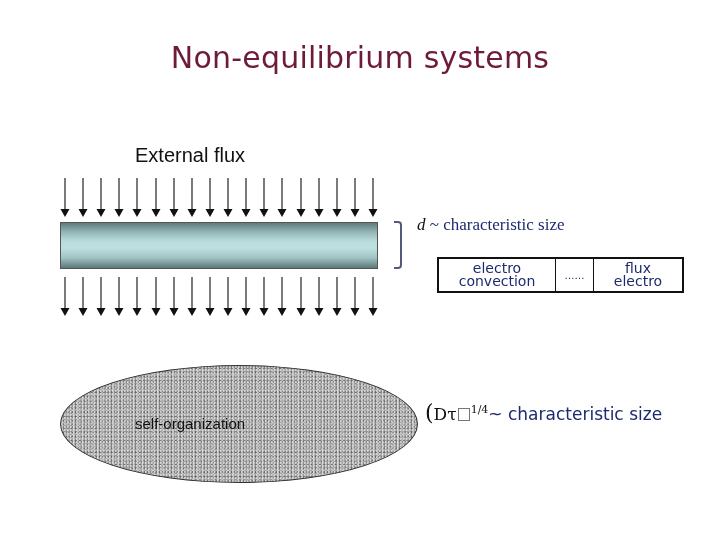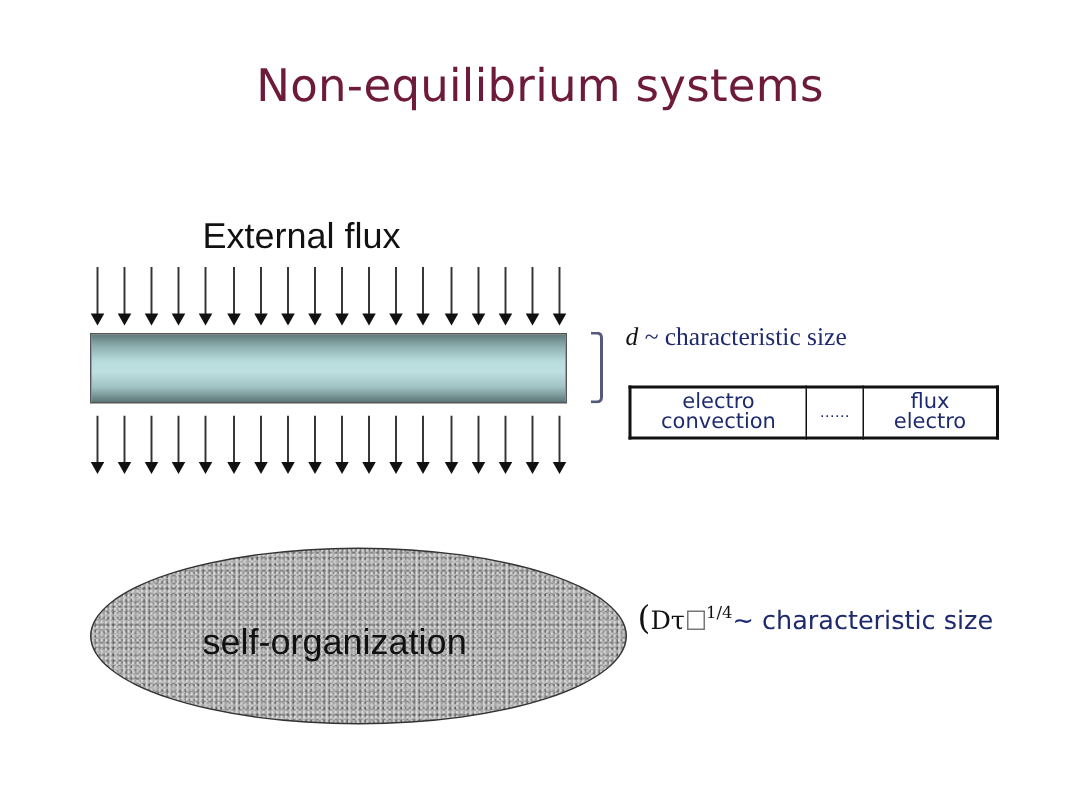--- a/index.html
+++ b/index.html
@@ -1,40 +1,40 @@
 <!DOCTYPE html>
 <html><head>
 <meta charset="utf-8">
 <style>
   html, body { margin: 0; padding: 0; }
   body { width: 720px; height: 540px; background: #ffffff; position: relative; overflow: hidden; font-family: "Liberation Sans", sans-serif; }
   .title { position: absolute; left: 0; width: 720px; top: 40px; text-align: center; color: #6e1a3a; font-family: "DejaVu Sans", sans-serif; font-size: 30px; letter-spacing: 0.2px; }
-  .flux-label { position: absolute; left: 135px; top: 144px; font-size: 24px; color: #111; }
+  .flux-label { position: absolute; left: 135px; top: 144px; font-size: 20px; color: #111; }
   .arrows { position: absolute; left: 58px; width: 322px; height: 40px; }
   .arrow { position: absolute; top: 0; width: 14px; height: 100%; }
   .bar { position: absolute; left: 60px; top: 222px; width: 318px; height: 47px; border: 1.5px solid #555; box-sizing: border-box;
     background: linear-gradient(to bottom, #5f7b7b 0%, #8fb0b0 18%, #b8dcdc 40%, #bfe0e0 55%, #9fc2c2 78%, #5d7777 100%); }
   .bracket { position: absolute; left: 394px; top: 221px; width: 8px; height: 48px; border: 2px solid #555a7a; border-left: none; border-radius: 0 4px 4px 0; box-sizing: border-box; }
   .d-label { position: absolute; left: 417px; top: 215px; color: #1e2a6e; font-family: Liberation Serif, serif; font-size: 17px; }
   .d-label .d { font-style: italic; color: #111; }
-  table.scale { position: absolute; left: 419px; top: 257px; border-collapse: collapse; border: 2.5px solid #111; font-family: "DejaVu Sans", sans-serif; color: #1e2a6e; }
+  table.scale { position: absolute; left: 437px; top: 257px; border-collapse: collapse; border: 2.5px solid #111; font-family: "DejaVu Sans", sans-serif; color: #1e2a6e; }
   table.scale td { border: 1.5px solid #111; text-align: center; padding: 0; font-size: 14px; line-height: 13px; }
   table.scale tr.head td { height: 32px; }
   table.scale tr.vals td { height: 28px; font-size: 15px; }
   td.c1 { width: 116px; } td.c2 { width: 37px; font-size: 10px !important; } td.c3 { width: 88px; }
   sup { font-size: 10px; vertical-align: 6px; line-height: 0; }
   .ellipse { position: absolute; left: 60px; top: 365px; width: 358px; height: 118px; border-radius: 50%; border: 1.5px solid #333; box-sizing: border-box; overflow: hidden;
     background-color: #a9a9a9;
     background-image:
       radial-gradient(circle at 20% 30%, rgba(255,255,255,0.55) 0.6px, transparent 1.4px),
       radial-gradient(circle at 70% 60%, rgba(60,60,60,0.55) 0.6px, transparent 1.4px),
       radial-gradient(circle at 40% 80%, rgba(230,230,230,0.6) 0.5px, transparent 1.2px),
       radial-gradient(circle at 85% 15%, rgba(90,90,90,0.5) 0.5px, transparent 1.3px);
     background-size: 3px 3px, 4px 4px, 5px 3px, 3px 5px; }
-  .ellipse-label { position: absolute; left: 135px; top: 415px; font-size: 24px; color: #111; }
+  .ellipse-label { position: absolute; left: 135px; top: 415px; font-size: 15px; color: #111; }
   .formula { position: absolute; left: 425px; top: 400px; font-size: 17px; color: #1e2a6e; font-family: "DejaVu Sans", sans-serif; white-space: nowrap; }
   .formula .math { font-family: "DejaVu Serif", serif; color: #111; }
   .formula .paren { font-size: 22px; font-style: normal; }
   .formula .box { display: inline-block; width: 10px; height: 11px; border: 1px solid #777; vertical-align: -1px; margin: 0 1px; }
   .formula .exp { font-size: 11px; vertical-align: 7px; }
 </style>
 </head>
 <body>
 
 <div class="title">Non-equilibrium systems</div>

